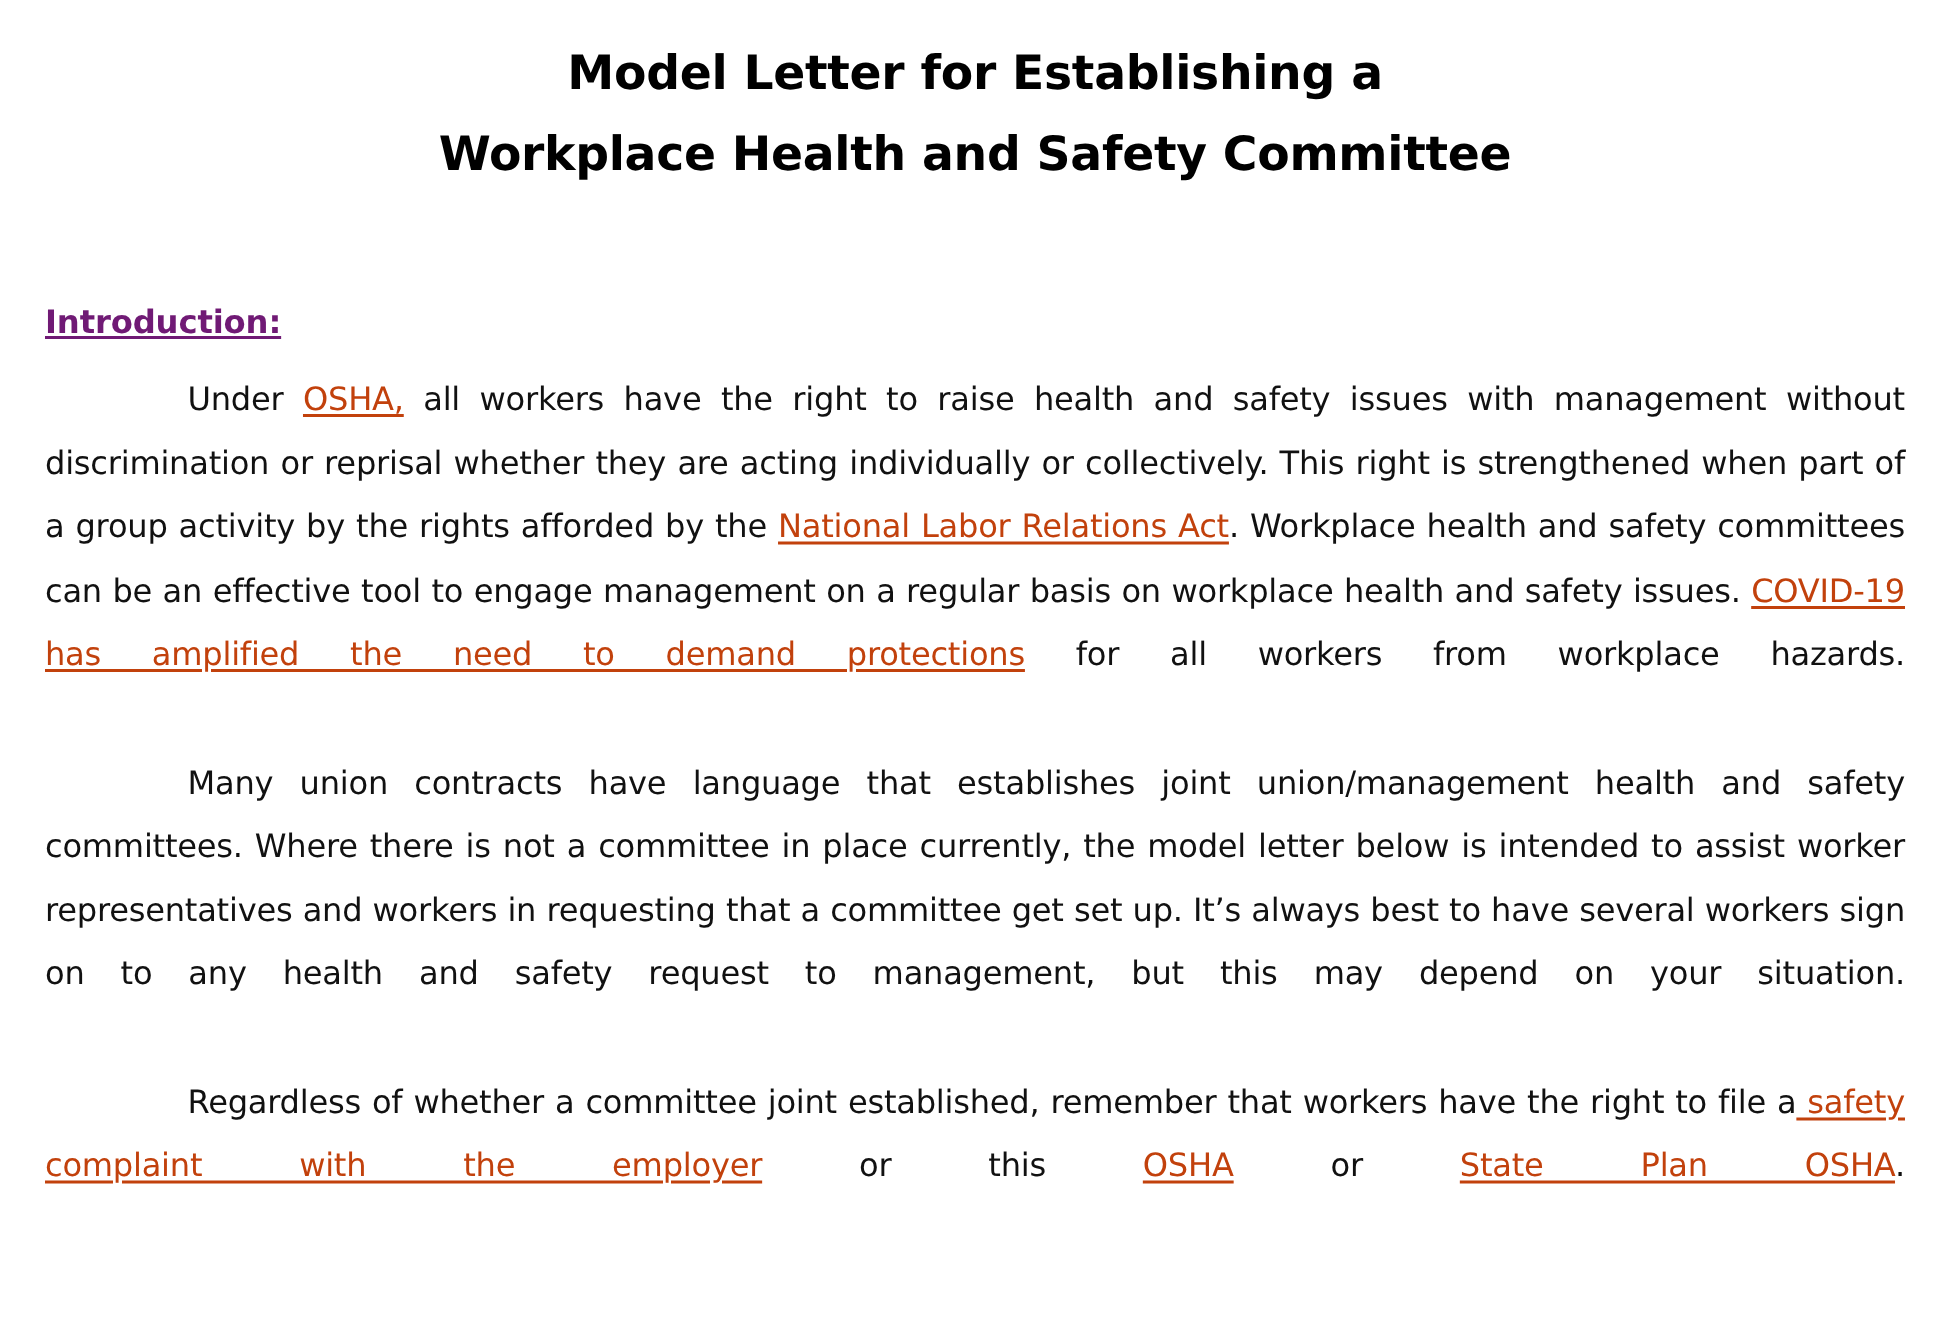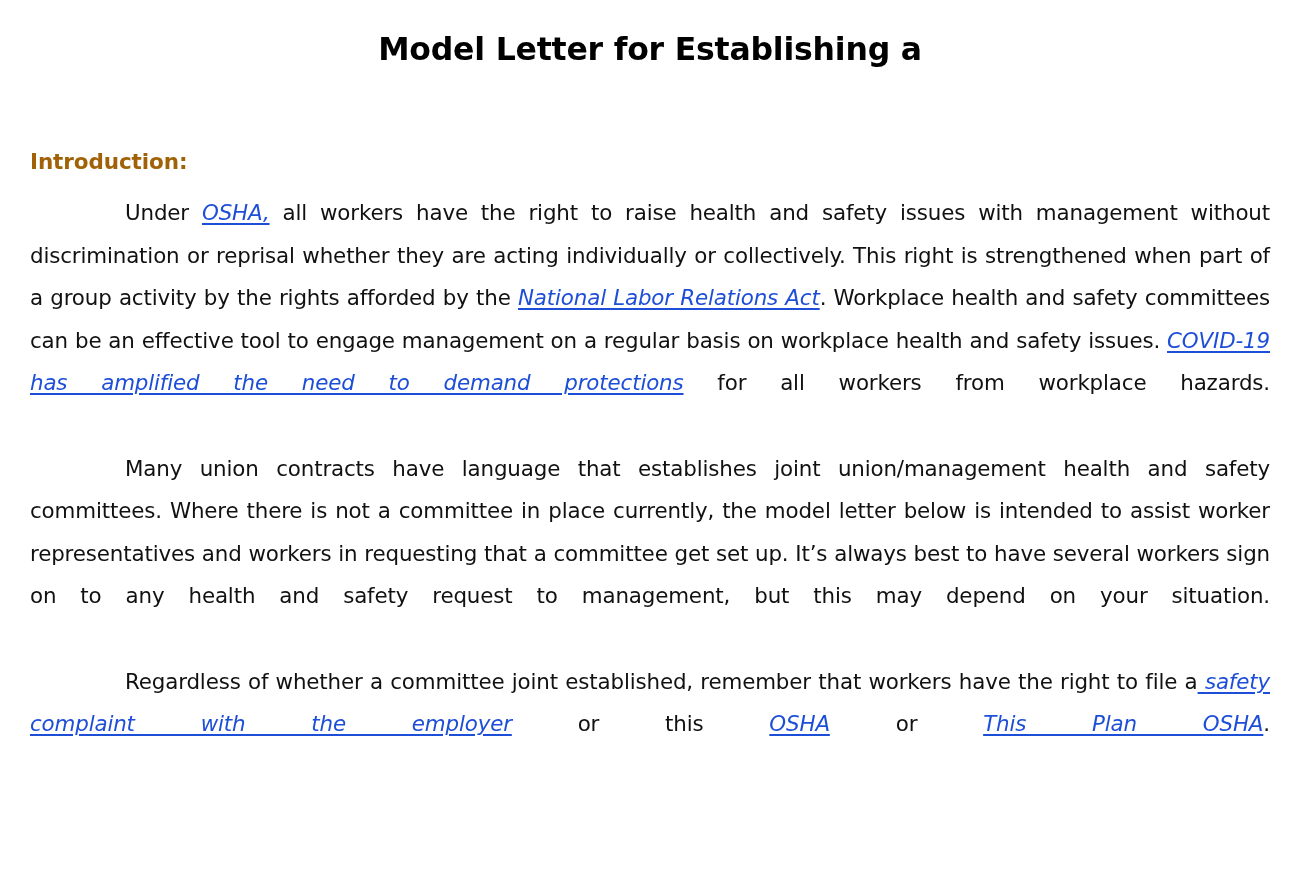--- a/index.html
+++ b/index.html
@@ -38,25 +38,26 @@
   .doc-title .title-line {
     display: block;
     white-space: nowrap;
   }
 
   
   .section-heading {
     font-weight: bold;
     font-size: 21.5px;
     line-height: 28px;
-    color: #a16207;
+    color: #701a75;
     margin: 0;
     padding-top: 72px;
     padding-left: 0px;
     letter-spacing: -0.1px;
+    text-decoration: underline;
   }
 
   
   .body-block {
     padding-top: 16px;
   }
   p.para {
     margin: 0;
     font-size: 21.4px;
     line-height: 42.6px;
@@ -77,41 +78,41 @@
   p.para.p3 .indent { width: 95px; }
 
   
   p.para:after {
     content: "";
     display: inline-block;
     width: 100%;
   }
 
   a.doclink {
-    color: #1d4ed8;
+    color: #c2410c;
     text-decoration: underline;
     text-decoration-thickness: 2px;
     text-underline-offset: 3px;
     cursor: pointer;
-    font-style: italic;
   }
 </style>
 </head>
 <body>
 
 <div class="page">
 
   <h1 class="doc-title">
     <span class="title-line">Model Letter for Establishing a</span>
+    <span class="title-line">Workplace Health and Safety Committee</span>
   </h1>
 
   <div class="section-heading">Introduction:</div>
 
   <div class="body-block">
 
     <p class="para p1"><span class="indent"></span><span>Under </span><a class="doclink">OSHA,</a><span> all workers have the right to raise health and safety issues with management without discrimination or reprisal whether  they are acting individually or collectively. This right is strengthened when part of a group activity by the rights afforded by the </span><a class="doclink">National Labor Relations Act</a><span>. Workplace health and safety committees can be an effective tool to engage management on a regular basis on workplace health and safety issues. </span><a class="doclink">COVID-19 has amplified the need to demand protections</a><span> for all workers from workplace hazards.</span></p>
 
     <p class="para p2"><span class="indent"></span><span>Many union contracts have language that establishes joint union/management health and safety committees. Where there is not a committee in place currently, the model letter below is intended to assist worker representatives and workers in requesting that a committee get set up. It’s always best to have several workers sign on to any health and safety request to management, but this may depend on your situation.</span></p>
 
-    <p class="para p3"><span class="indent"></span><span>Regardless of whether a committee joint established, remember that workers have the right to file a</span><a class="doclink"> safety complaint with the employer</a><span> or this </span><a class="doclink">OSHA</a><span> or </span><a class="doclink">This Plan OSHA</a><span>.</span></p>
+    <p class="para p3"><span class="indent"></span><span>Regardless of whether a committee joint established, remember that workers have the right to file a</span><a class="doclink"> safety complaint with the employer</a><span> or this </span><a class="doclink">OSHA</a><span> or </span><a class="doclink">State Plan OSHA</a><span>.</span></p>
 
   </div>
 </div>
 
 </body></html>

